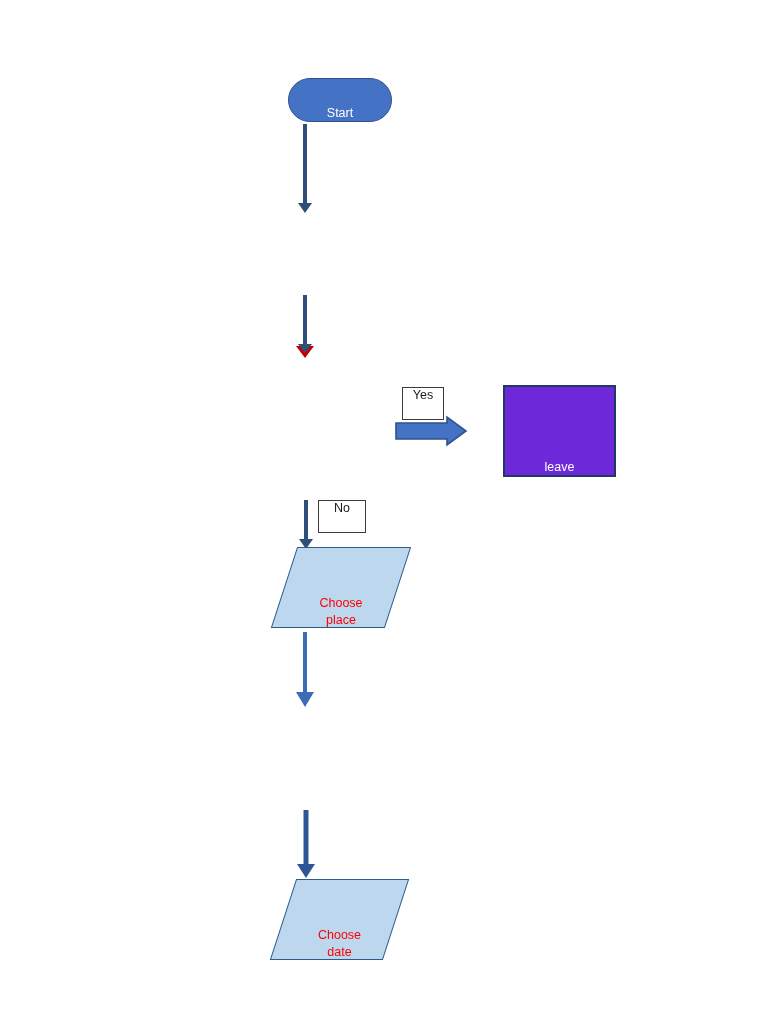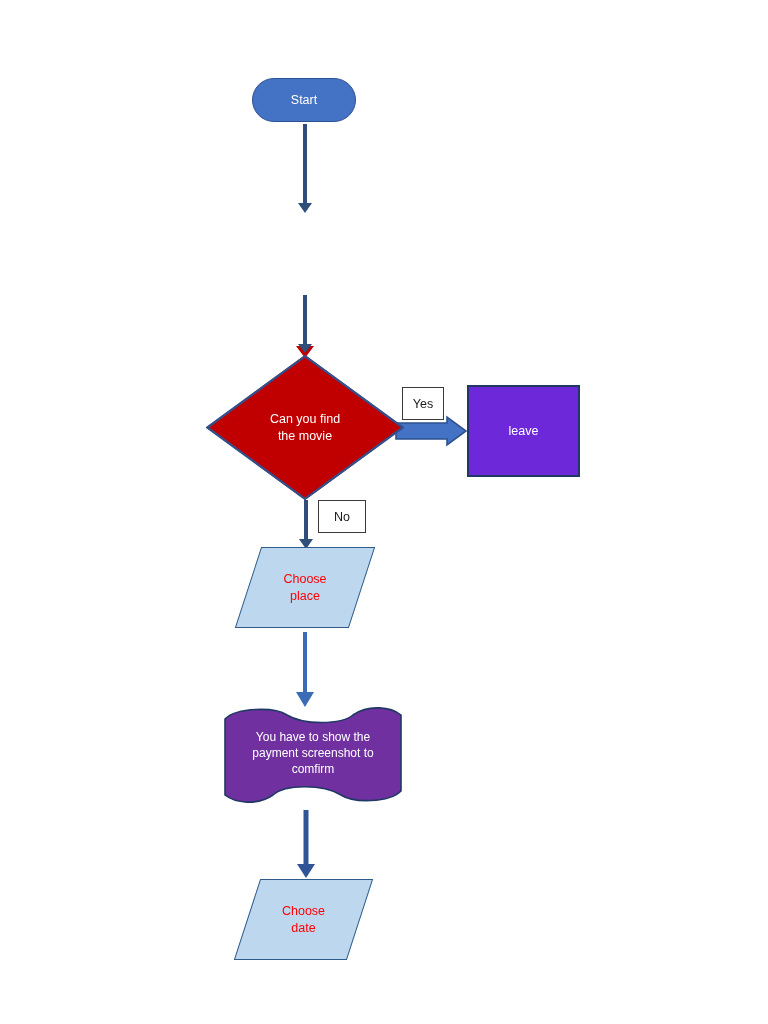--- a/index.html
+++ b/index.html
@@ -21,23 +21,24 @@
     position: absolute;
     left: 0; top: 0;
     width: 768px;
     height: 1024px;
   }
 
   
   .node {
     position: absolute;
     display: flex;
-    align-items: center;
+    align-items: flex-end;
     justify-content: center;
     text-align: center;
+    margin-left: 36px;
   }
   .node .label {
     position: relative;
     z-index: 3;
     line-height: 1.32;
     white-space: pre-line;
   }
 
   
   #start-node {
@@ -141,21 +142,21 @@
     z-index: 3;
     margin-top: -2px;
   }
 
   
   .branch-label {
     position: absolute;
     background: #ffffff;
     border: 1px solid #3B3B3B;
     display: flex;
-    align-items: center;
+    align-items: flex-start;
     justify-content: center;
     color: #1a1a1a;
     font-size: 12.5px;
   }
   #yes-label { left: 402px; top: 387px; width: 42px; height: 33px; }
   #no-label  { left: 318px; top: 500px; width: 48px; height: 33px; }
 
   
   #connectors {
     position: absolute;
@@ -202,63 +203,39 @@
       <line x1="306" y1="810" x2="306" y2="868" stroke="#2F5597" stroke-width="5"></line>
       <polygon points="297,864 315,864 306,878" fill="#2F5597"></polygon>
     </g>
   </svg>
 
   <div class="node" id="start-node">
     <span class="label">Start</span>
   </div>
 
 
-  <div class="node" id="decision-node">
-    <span class="diamondbox"></span>
-    <svg class="diamondborder" viewBox="0 0 198 145" preserveAspectRatio="none">
-      <polygon points="99,1.2 196.8,72.5 99,143.8 1.2,72.5" fill="none" stroke="#2F528F" stroke-width="2.2"></polygon>
-    </svg>
-    <span class="label">Can you find
-the movie</span>
-  </div>
 
   <div class="branch-label" id="yes-label">
     <span>Yes</span>
   </div>
 
   <div class="node" id="leave-node">
     <span class="label">leave</span>
   </div>
 
   <div class="branch-label" id="no-label">
     <span>No</span>
   </div>
 
   <div class="node parallelogram" id="choose-place-node">
     <span class="skewbox"></span>
     <span class="label">Choose
 place</span>
   </div>
 
-  <div class="node" id="payment-node">
-    <svg class="wavebox" viewBox="0 0 180 100" preserveAspectRatio="none">
-      <path d="M2,14
-               C 14,2 52,2 64,10
-               C 80,20 118,20 130,10
-               C 146,-1 168,2 178,10
-               L 178,86
-               C 166,98 130,98 118,90
-               C 100,79 62,79 50,90
-               C 34,101 12,98 2,90
-               Z" fill="#7030A0" stroke="#1F3864" stroke-width="1.6"></path>
-    </svg>
-    <span class="label">You have to show the
-payment screenshot to
-comfirm</span>
-  </div>
 
   <div class="node parallelogram" id="choose-date-node">
     <span class="skewbox"></span>
     <span class="label">Choose
 date</span>
   </div>
 
 </div>
 
 </body></html>

